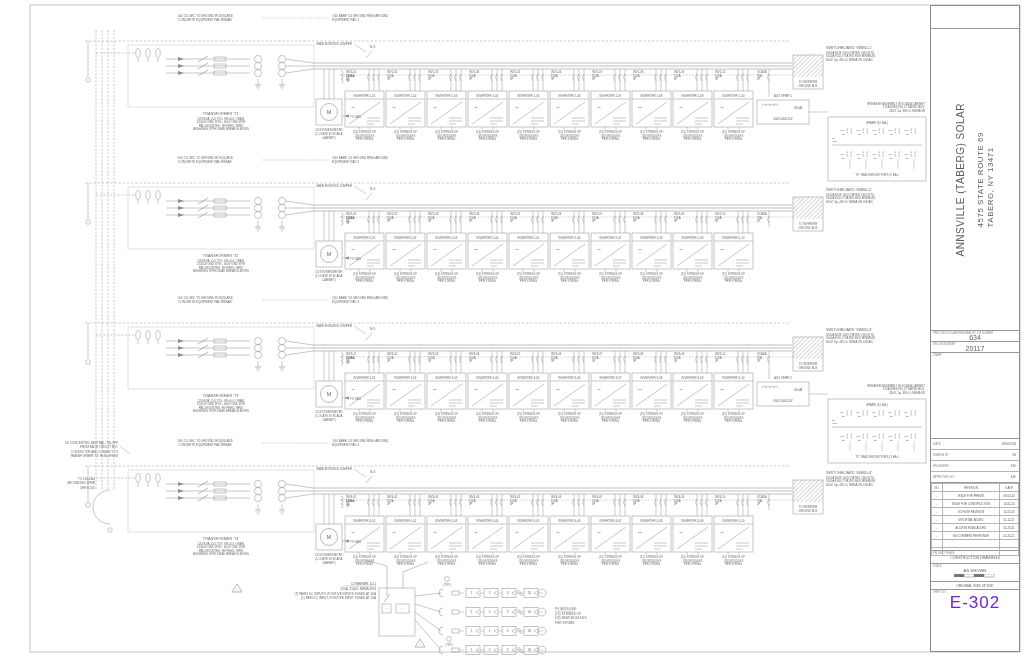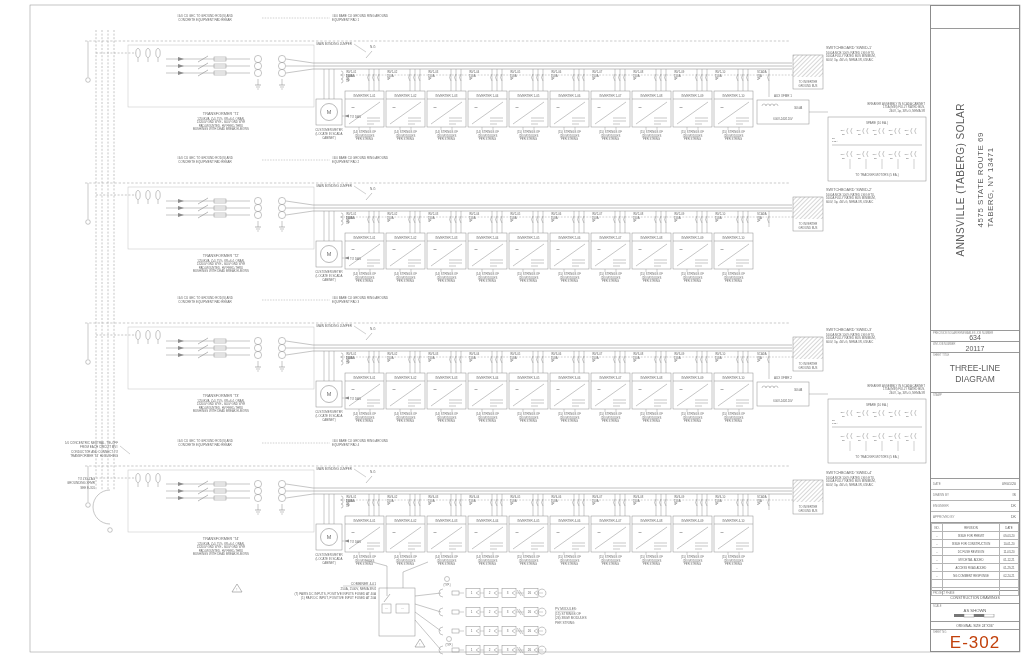--- a/index.html
+++ b/index.html
@@ -29,21 +29,21 @@
   .tb-rev{height:68px;font-size:3px;}
   table.rev{border-collapse:collapse;width:100%;}
   table.rev td,table.rev th{border:1px solid #b5b5b5;font-weight:normal;font-size:2.8px;
     text-align:center;padding:0;height:7px;white-space:nowrap;overflow:hidden;}
   table.rev .cno{width:10px;} table.rev .cdate{width:18px;}
   .tb-phase{height:13px;text-align:center;} .tb-phase .val{font-size:3.6px;margin-top:5px;}
   .tb-scale{height:18px;text-align:center;} .tb-scale .val{font-size:4.2px;margin-top:4px;}
   .scalebar{margin:1px auto 0;width:44px;height:5px;position:relative;}
   .tb-size{height:8px;text-align:center;font-size:3.4px;line-height:8px;}
   .tb-sheetno{height:23px;text-align:center;border-bottom:none;}
-  .tb-sheetno .val{font-size:17px;margin-top:3px;letter-spacing:1px;color:#c2410c;}
+  .tb-sheetno .val{font-size:17px;margin-top:3px;letter-spacing:1px;color:#6d28d9;}
 </style>
 </head>
 <body>
 
 <div id="sheet">
   <svg id="dwg" width="1024" height="658" viewBox="0 0 1024 658">
     <defs>
       <pattern id="hatch" width="3" height="3" patternUnits="userSpaceOnUse" patternTransform="rotate(45)">
         <line x1="0" y1="0" x2="0" y2="3" stroke="#8c8c8c" stroke-width="0.7"></line>
       </pattern>
@@ -1554,27 +1554,20 @@
       </div>
     </div>
     <div class="tb tb-job">
       <span class="tb-lbl">PRECISION SOLAR RENEWABLES JOB NUMBER</span>
       <div class="val">634</div>
     </div>
     <div class="tb tb-job">
       <span class="tb-lbl">WM JOB NUMBER</span>
       <div class="val">20117</div>
     </div>
-    <div class="tb tb-sheettitle">
-      <span class="tb-lbl">SHEET TITLE</span>
-      <div class="val">
-        <span>THREE-LINE</span><br>
-        <span>DIAGRAM</span>
-      </div>
-    </div>
     <div class="tb tb-stamp">
       <span class="tb-lbl">STAMP</span>
     </div>
     <div class="tb tb-info" id="tb-info">
         <div class="inforow">
           <span class="l">DATE</span>
           <span class="v">09/01/20</span>
         </div>
         <div class="inforow">
           <span class="l">DRAWN BY</span>

